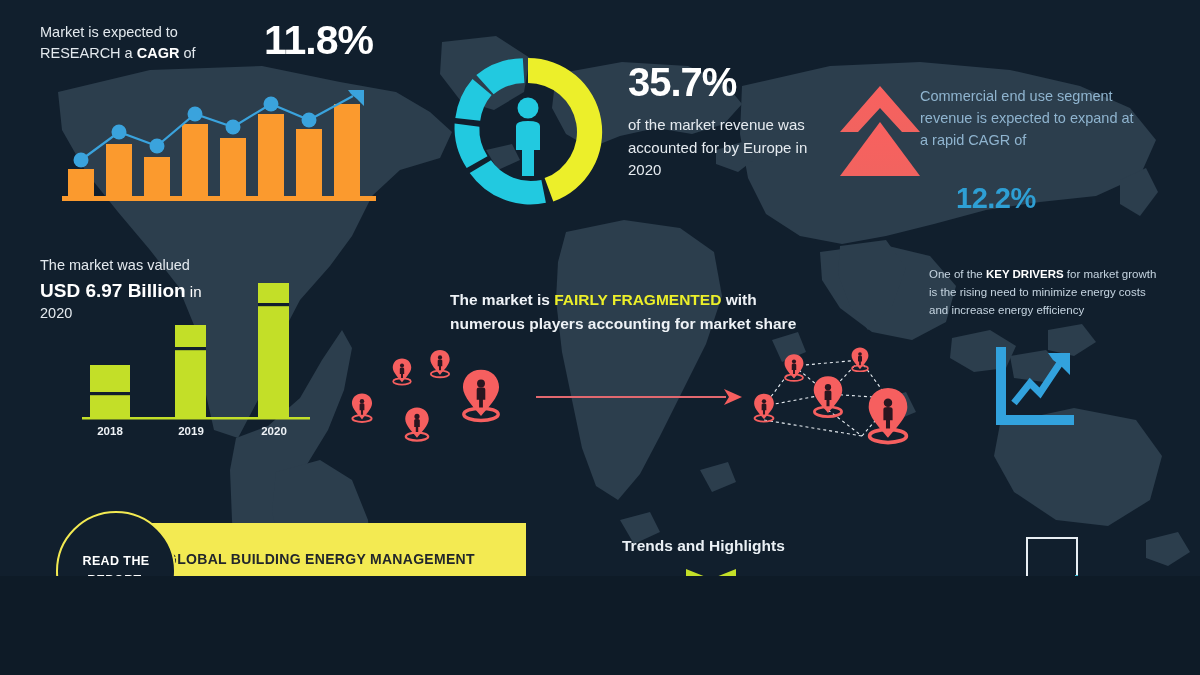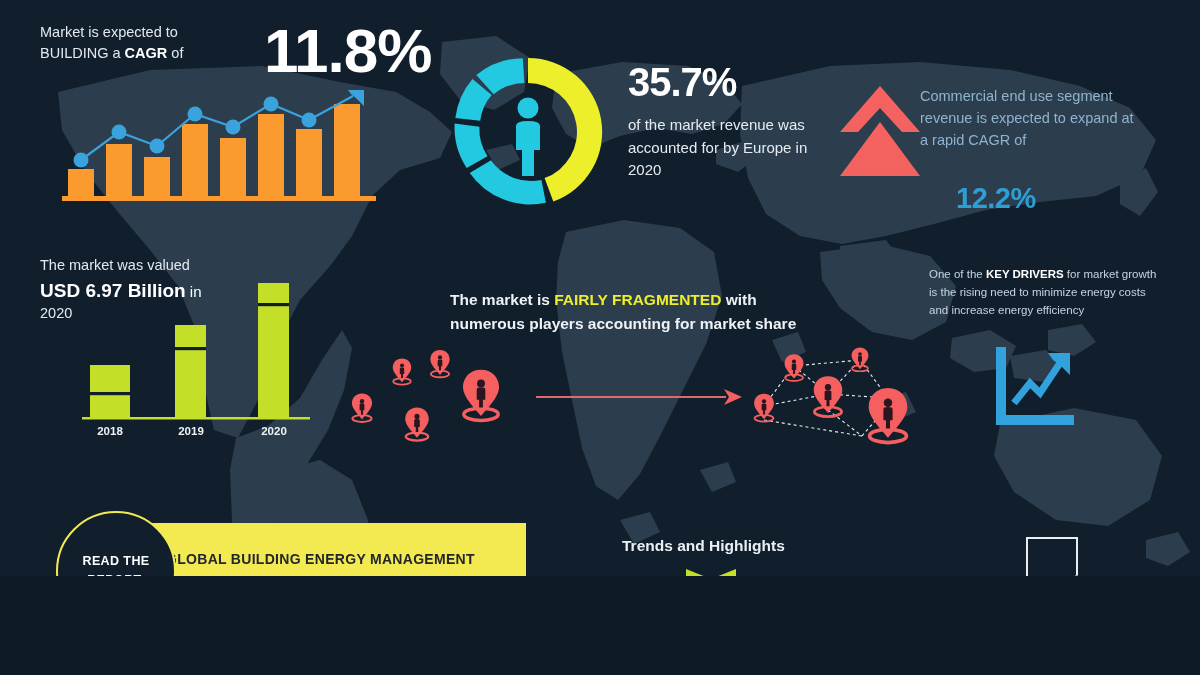--- a/index.html
+++ b/index.html
@@ -22,21 +22,21 @@
   
   .txt { position:absolute; color:#e9edf1; }
   .big-num {
     font-weight:bold; color:#ffffff;
     letter-spacing:-1px; line-height:1;
   }
 
   
   #cagr-text { left:40px; top:22px; width:220px; font-size:14.5px; line-height:1.45; color:#e3e9ee; }
   #cagr-text b { font-weight:bold; color:#ffffff; }
-  #cagr-value { left:264px; top:20px; font-size:62px;text-align:center; }
+  #cagr-value { left:264px; top:20px; font-size:41px;text-align:center; }
 
   
   #barchart { position:absolute; left:62px; top:82px; width:320px; height:125px; }
 
   
   #donut { position:absolute; left:448px; top:52px; width:160px; height:160px; }
 
   
   #eu-value { left:628px; top:62px; font-size:40px; }
   #eu-text  { left:628px; top:114px; width:200px; font-size:15px; line-height:1.5; color:#e6ebf0; }
@@ -144,21 +144,21 @@
       <path d="M486 150 L512 144 L520 160 L498 170 Z"></path>
       <path d="M620 520 L650 512 L660 532 L634 544 Z"></path>
       <path d="M700 470 L728 462 L736 482 L712 492 Z"></path>
       <path d="M880 400 L906 392 L916 412 L892 422 Z"></path>
       <path d="M772 340 L798 332 L806 352 L782 362 Z"></path>
     </g>
   </svg>
 
   <div class="txt" id="cagr-text">
     <span>Market is expected to</span><br>
-    <span>BUILDING a </span><b>CAGR</b><span> of</span>
+    <span>RESEARCH a </span><b>CAGR</b><span> of</span>
   </div>
   <div class="txt big-num" id="cagr-value">11.8%</div>
 
   <svg id="barchart" viewBox="0 0 320 125">
 
     <g>
       <rect x="6" y="87" width="26" height="28" fill="#fb9a2e"></rect>
       <rect x="44" y="62" width="26" height="53" fill="#fb9a2e"></rect>
       <rect x="82" y="75" width="26" height="40" fill="#fb9a2e"></rect>
       <rect x="120" y="42" width="26" height="73" fill="#fb9a2e"></rect>

